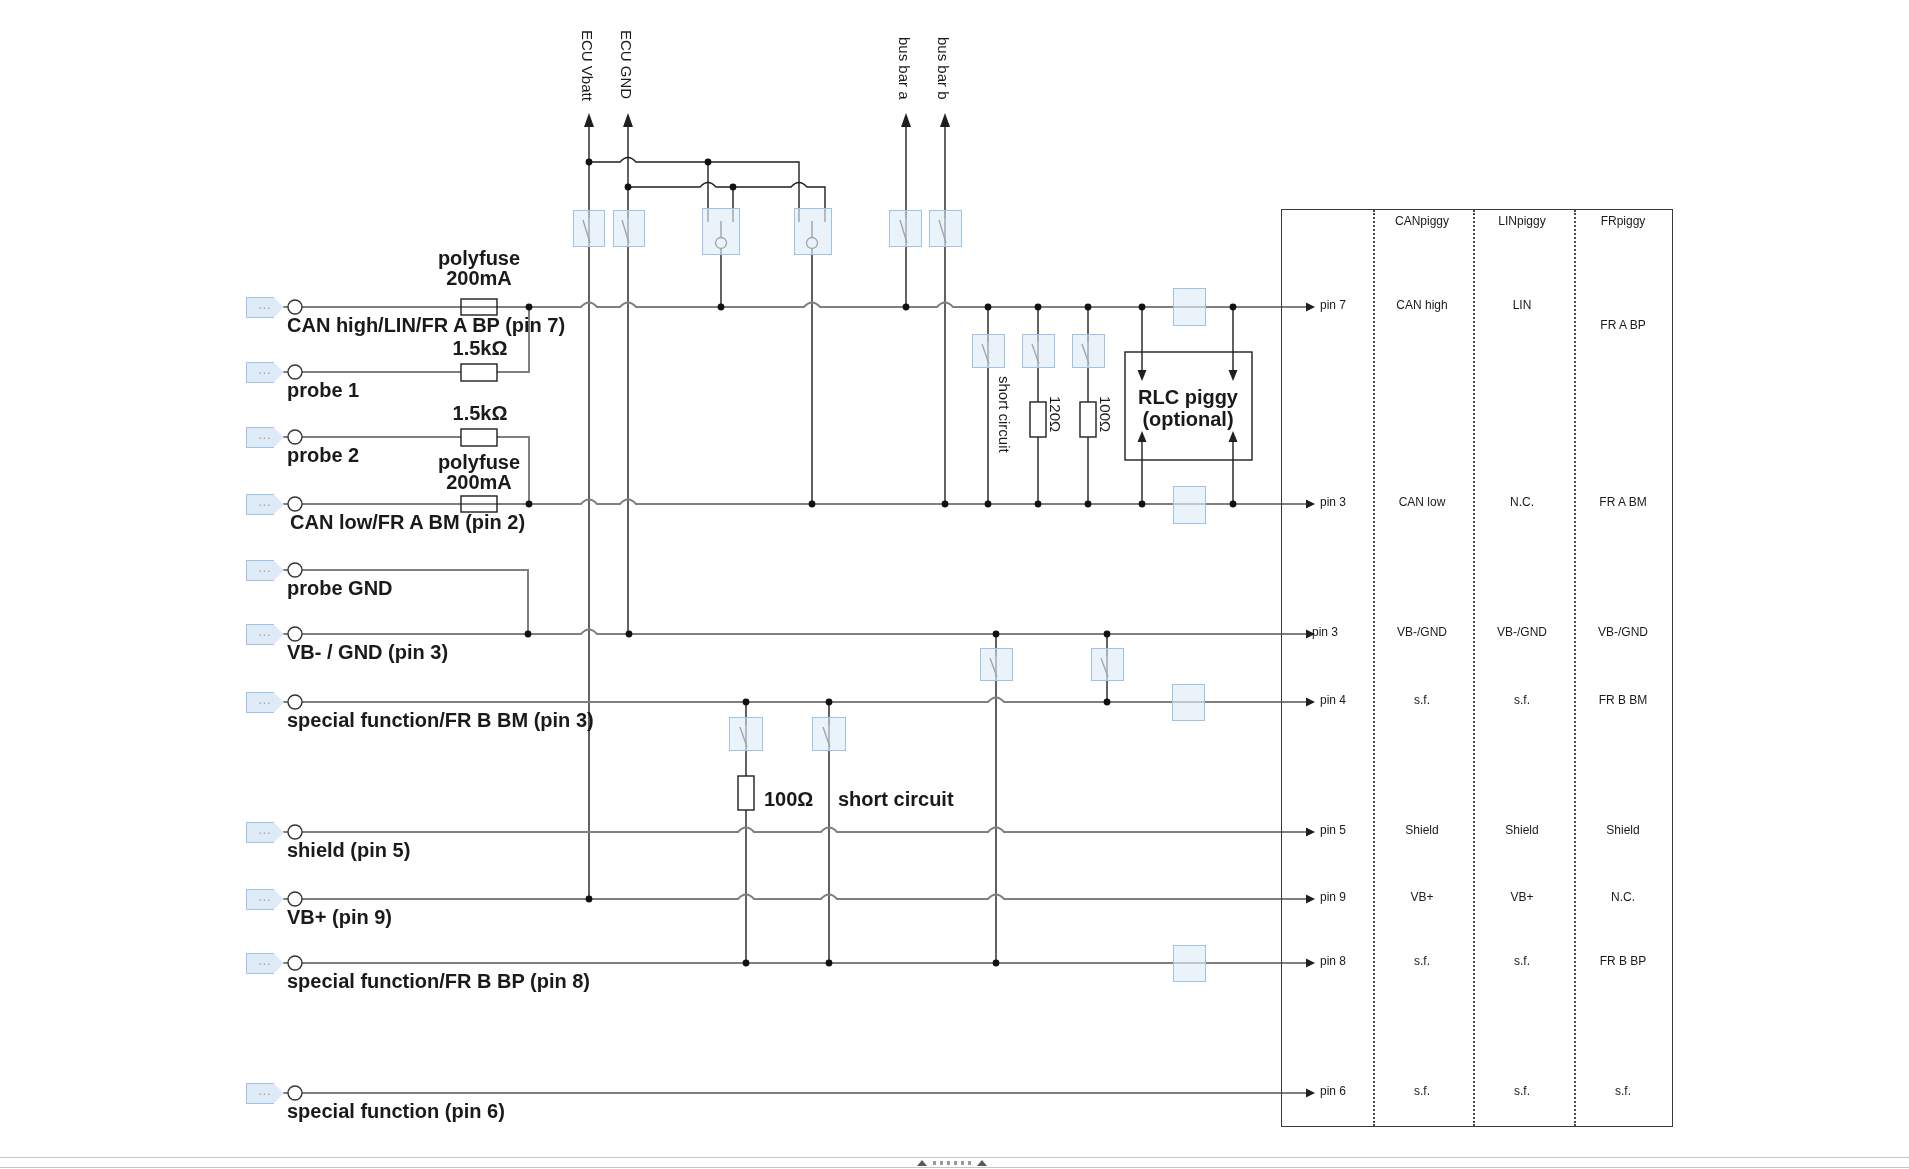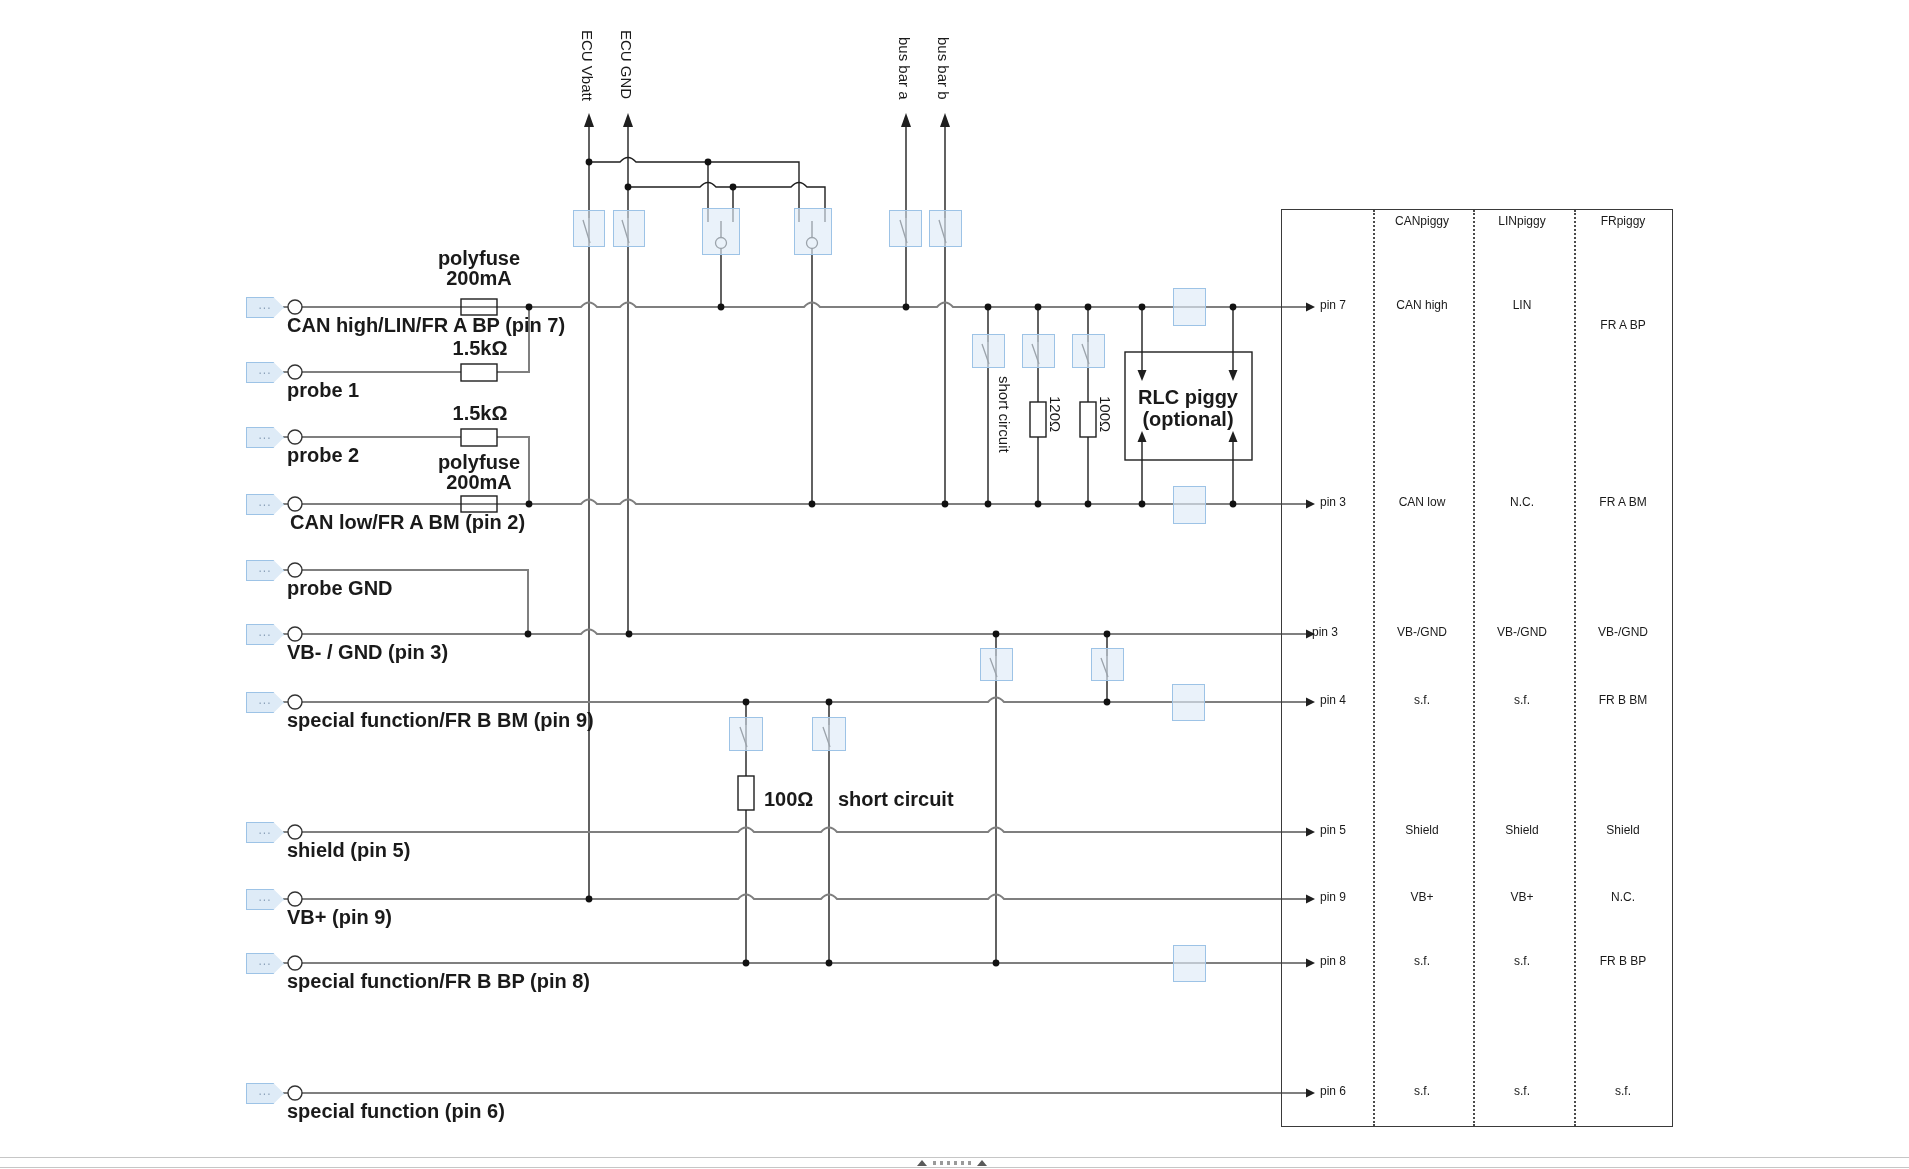--- a/index.html
+++ b/index.html
@@ -188,21 +188,21 @@
   <div class="tag" style="left:246px;top:889px;">...</div>
   <div class="tag" style="left:246px;top:953px;">...</div>
   <div class="tag" style="left:246px;top:1083px;">...</div>
 
   <div class="lbl" style="left:287px;top:314px;">CAN high/LIN/FR A BP (pin 7)</div>
   <div class="lbl" style="left:287px;top:379px;">probe 1</div>
   <div class="lbl" style="left:287px;top:444px;">probe 2</div>
   <div class="lbl" style="left:290px;top:511px;">CAN low/FR A BM (pin 2)</div>
   <div class="lbl" style="left:287px;top:577px;">probe GND</div>
   <div class="lbl" style="left:287px;top:641px;">VB- / GND (pin 3)</div>
-  <div class="lbl" style="left:287px;top:709px;">special function/FR B BM (pin 9)</div>
+  <div class="lbl" style="left:287px;top:709px;">special function/FR B BM (pin 3)</div>
   <div class="lbl" style="left:287px;top:839px;">shield (pin 5)</div>
   <div class="lbl" style="left:287px;top:906px;">VB+ (pin 9)</div>
   <div class="lbl" style="left:287px;top:970px;">special function/FR B BP (pin 8)</div>
   <div class="lbl" style="left:287px;top:1100px;">special function (pin 6)</div>
 
   <div class="lbl ctr" style="left:419px;top:247px;width:120px;">polyfuse</div>
   <div class="lbl ctr" style="left:419px;top:267px;width:120px;">200mA</div>
   <div class="lbl ctr" style="left:420px;top:337px;width:120px;">1.5kΩ</div>
   <div class="lbl ctr" style="left:420px;top:402px;width:120px;">1.5kΩ</div>
   <div class="lbl ctr" style="left:419px;top:451px;width:120px;">polyfuse</div>

